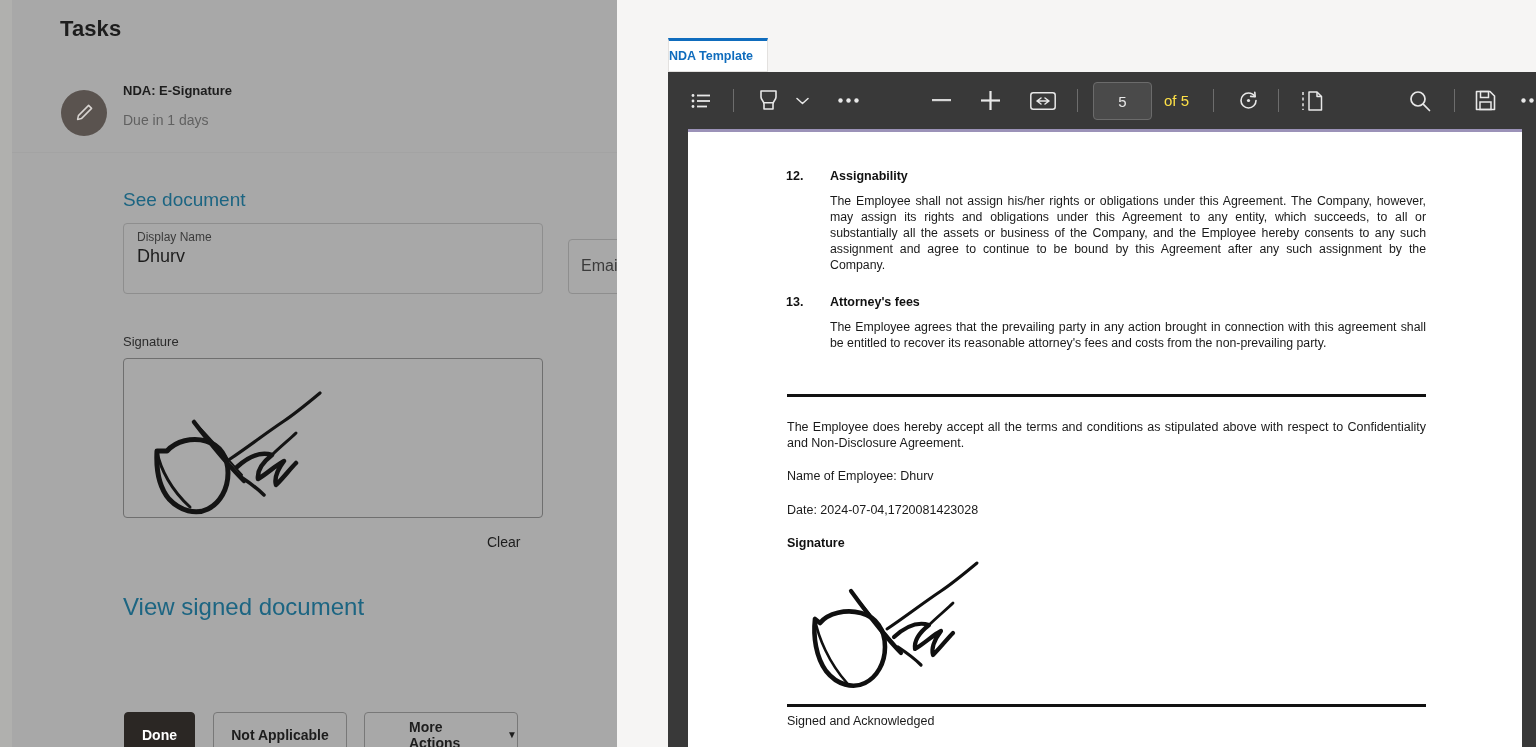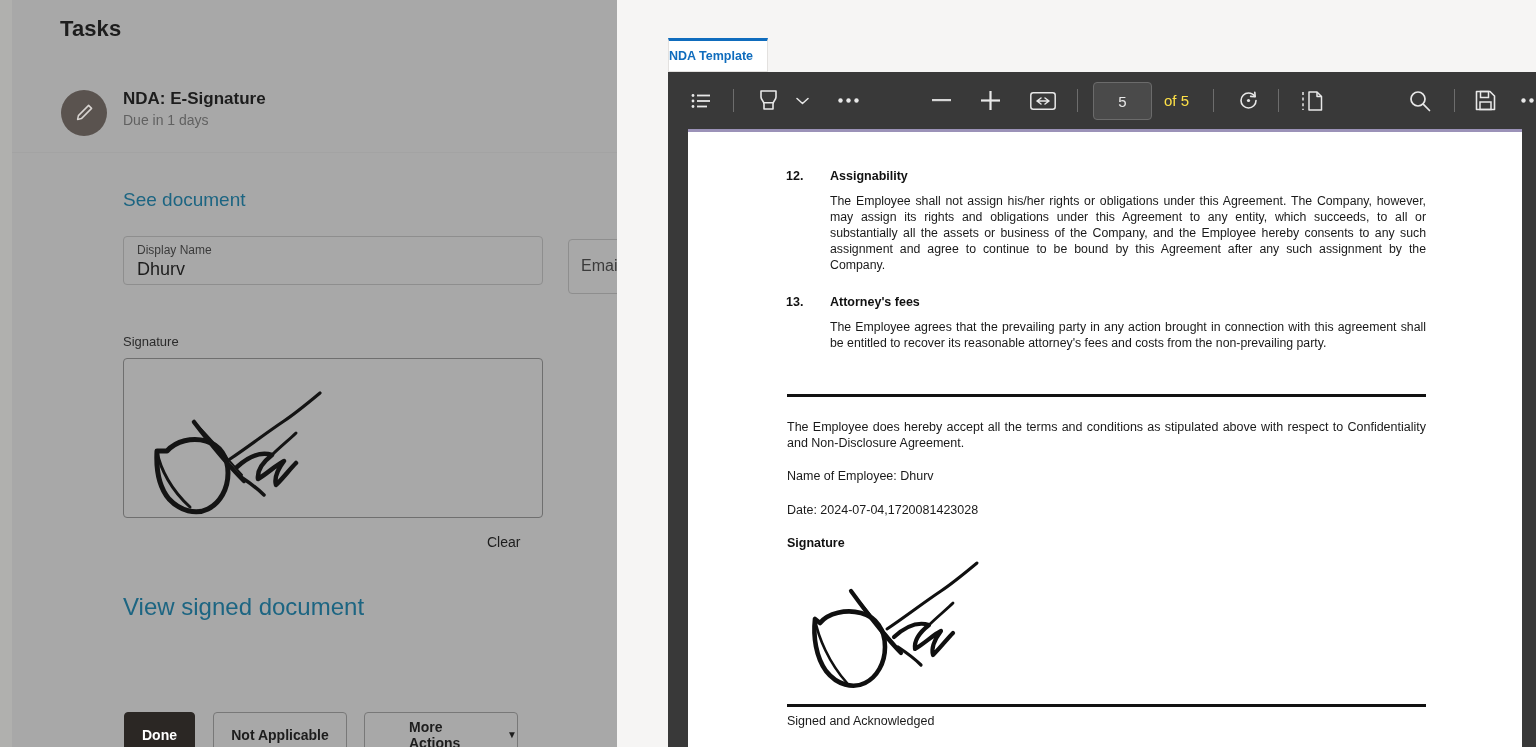--- a/index.html
+++ b/index.html
@@ -27,43 +27,43 @@
   }
   #task-header{
     position:absolute;left:0;top:82px;width:617px;height:70px;
   }
   #task-avatar{
     position:absolute;left:61px;top:8px;width:46px;height:46px;border-radius:50%;
     background:#5a534f;
   }
   #task-avatar svg{position:absolute;left:13px;top:13px;}
   #task-name{
-    position:absolute;left:123px;top:7px;
-    font-size:17px;font-weight:bold;color:#1d1d1d;
+    position:absolute;left:123px;top:1px;
+    font-size:13px;font-weight:bold;color:#1d1d1d;
   }
   #task-due{
     position:absolute;left:123px;top:30px;
     font-size:14px;color:#616161;
   }
   #task-divider{
     position:absolute;left:12px;top:152px;width:605px;height:1px;
     background:#9e9e9e;opacity:.55;
   }
 
   .link-text{
     position:absolute;color:#1c6582;font-size:19px;
   }
   #see-document{left:123px;top:189px;}
   #view-signed-document{left:123px;top:593px;font-size:24px;}
 
   .field-box{
     position:absolute;border:1px solid #8e8e8e;border-radius:4px;
     background:transparent;box-sizing:border-box;
   }
-  #display-name-field{left:123px;top:236px;width:420px;height:49px;}
+  #display-name-field{left:123px;top:223px;width:420px;height:71px;}
   #display-name-label{
     position:absolute;left:13px;top:6px;font-size:12px;color:#3b3b3b;
   }
   #display-name-value{
     position:absolute;left:13px;top:22px;font-size:18px;color:#1d1d1d;
   }
   #email-field{left:568px;top:239px;width:150px;height:55px;}
   #email-label{
     position:absolute;left:12px;top:17px;font-size:16px;color:#3b3b3b;
   }

